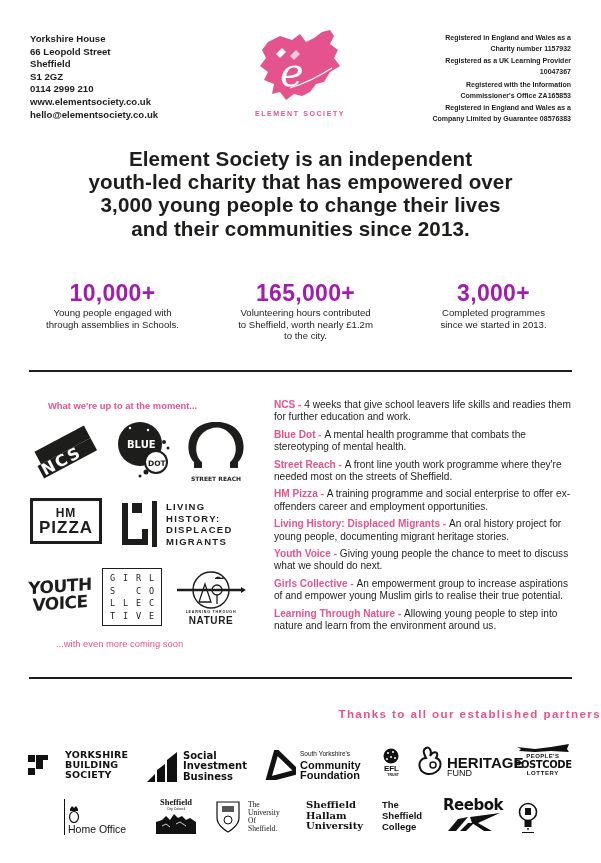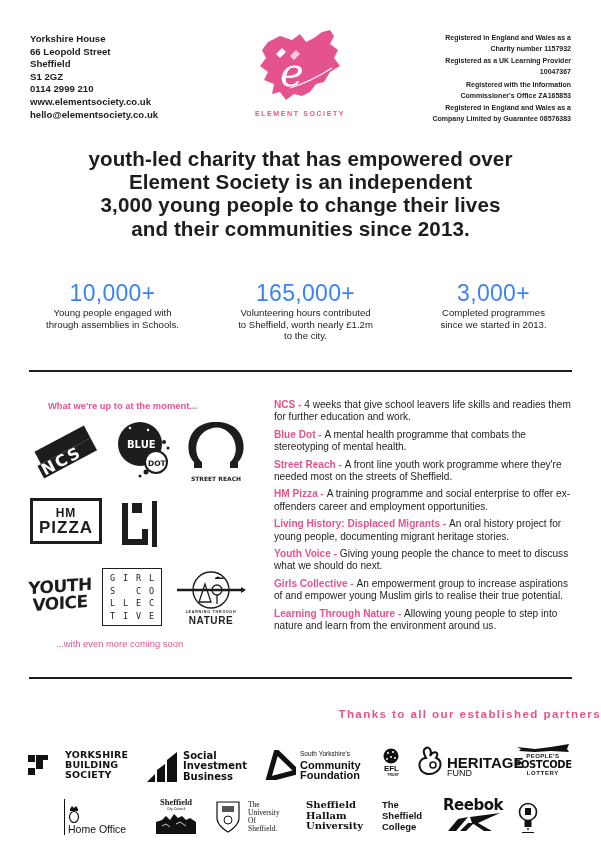--- a/index.html
+++ b/index.html
@@ -14,21 +14,21 @@
   .logo-text { position: absolute; left: 0; top: 82px; width: 100px; text-align: center; font-size: 7px; letter-spacing: 1.6px; color: #e5538f; font-weight: bold; }
   .registration { right: 30px; top: 33px; width: 200px; text-align: right; font-size: 7px; font-weight: bold; line-height: 10.8px; color: #1d1d1b; }
   .registration .reg-item { margin-bottom: 1.8px; }
 
   
   .headline { left: 40px; top: 147px; width: 521px; text-align: center; font-size: 20.6px; font-weight: bold; line-height: 23.2px; color: #1d1d1b; letter-spacing: 0.1px; }
 
   
   .stats { left: 20px; top: 280px; width: 561px; display: flex; justify-content: space-between; }
   .stat { text-align: center; }
-  .stat-value { font-size: 23px; font-weight: normal; color: #3b82f6; line-height: 26px; letter-spacing: 0.3px; }
+  .stat-value { font-size: 23px; font-weight: bold; color: #a21caf; line-height: 26px; letter-spacing: 0.3px; }
   .stat-desc { font-size: 9.6px; line-height: 11.6px; color: #1d1d1b; margin-top: 1px; }
 
   .divider { left: 29px; width: 543px; height: 1.5px; background: #1d1d1b; }
 
   
   .prog-heading { left: 48px; top: 400px; font-size: 9.4px; font-weight: bold; color: #e5538f; }
   .prog-footer { left: 56px; top: 638px; font-size: 9.4px; font-weight: normal; color: #e5538f; }
   .logo-box { position: absolute; display: flex; align-items: center; justify-content: center; color: #1d1d1b; font-weight: bold; }
 
   .prog-list { left: 274px; top: 399px; width: 300px; font-size: 10.1px; line-height: 12.4px; color: #1d1d1b; }
@@ -76,22 +76,22 @@
     <div>Registered with the Information</div>
     <div>Commissioner's Office ZA165853</div>
   </div>
   <div class="reg-item">
     <div>Registered in England and Wales as a</div>
     <div>Company Limited by Guarantee 08576383</div>
   </div>
 </div>
 
 <div class="abs headline">
+  <div>Element Society is an independent</div>
   <div>youth-led charity that has empowered over</div>
-  <div>Element Society is an independent</div>
   <div>3,000 young people to change their lives</div>
   <div>and their communities since 2013.</div>
 </div>
 
 <div class="abs stats">
   <div class="stat" style="width:185px;">
     <div class="stat-value">10,000+</div>
     <div class="stat-desc">
       <div>Young people engaged with</div>
       <div>through assemblies in Schools.</div>
@@ -154,20 +154,26 @@
   <div style="font-size:12px; letter-spacing:1px;">HM</div>
   <div style="font-size:17px; letter-spacing:1px;">PIZZA</div>
 </div>
 
 <div class="logo-box" style="left:118px; top:498px; width:130px; height:52px; justify-content:flex-start;">
   <svg width="44" height="50" viewBox="0 0 44 50">
     <path d="M4 4 L10 4 L10 40 L24 40 L24 30 L30 30 L30 46 L4 46 Z" fill="#1d1d1b"></path>
     <rect x="14" y="4" width="10" height="10" fill="#1d1d1b"></rect>
     <rect x="34" y="2" width="5" height="46" fill="#1d1d1b"></rect>
   </svg>
+  <div style="font-size:9.5px; line-height:11.5px; letter-spacing:1.3px; margin-left:4px;">
+    <div>LIVING</div>
+    <div>HISTORY:</div>
+    <div>DISPLACED</div>
+    <div>MIGRANTS</div>
+  </div>
 </div>
 
 <div class="logo-box" style="left:30px; top:570px; width:60px; height:50px; flex-direction:column; line-height:1; transform:skewY(-4deg);">
   <div style="font-size:17px; font-family:'DejaVu Sans', sans-serif; letter-spacing:-0.5px;">YOUTH</div>
   <div style="font-size:17px; font-family:'DejaVu Sans', sans-serif; letter-spacing:-0.5px;">VOICE</div>
 </div>
 
 <div class="logo-box" style="left:102px; top:568px; width:60px; height:58px; border:1.5px solid #1d1d1b; display:grid; grid-template-columns:repeat(4,1fr); grid-template-rows:repeat(4,1fr); padding:3px; font-family:'DejaVu Sans Mono', monospace; font-weight:normal; font-size:8.5px; text-align:center;">
   <span>G</span>
     <span>I</span>

